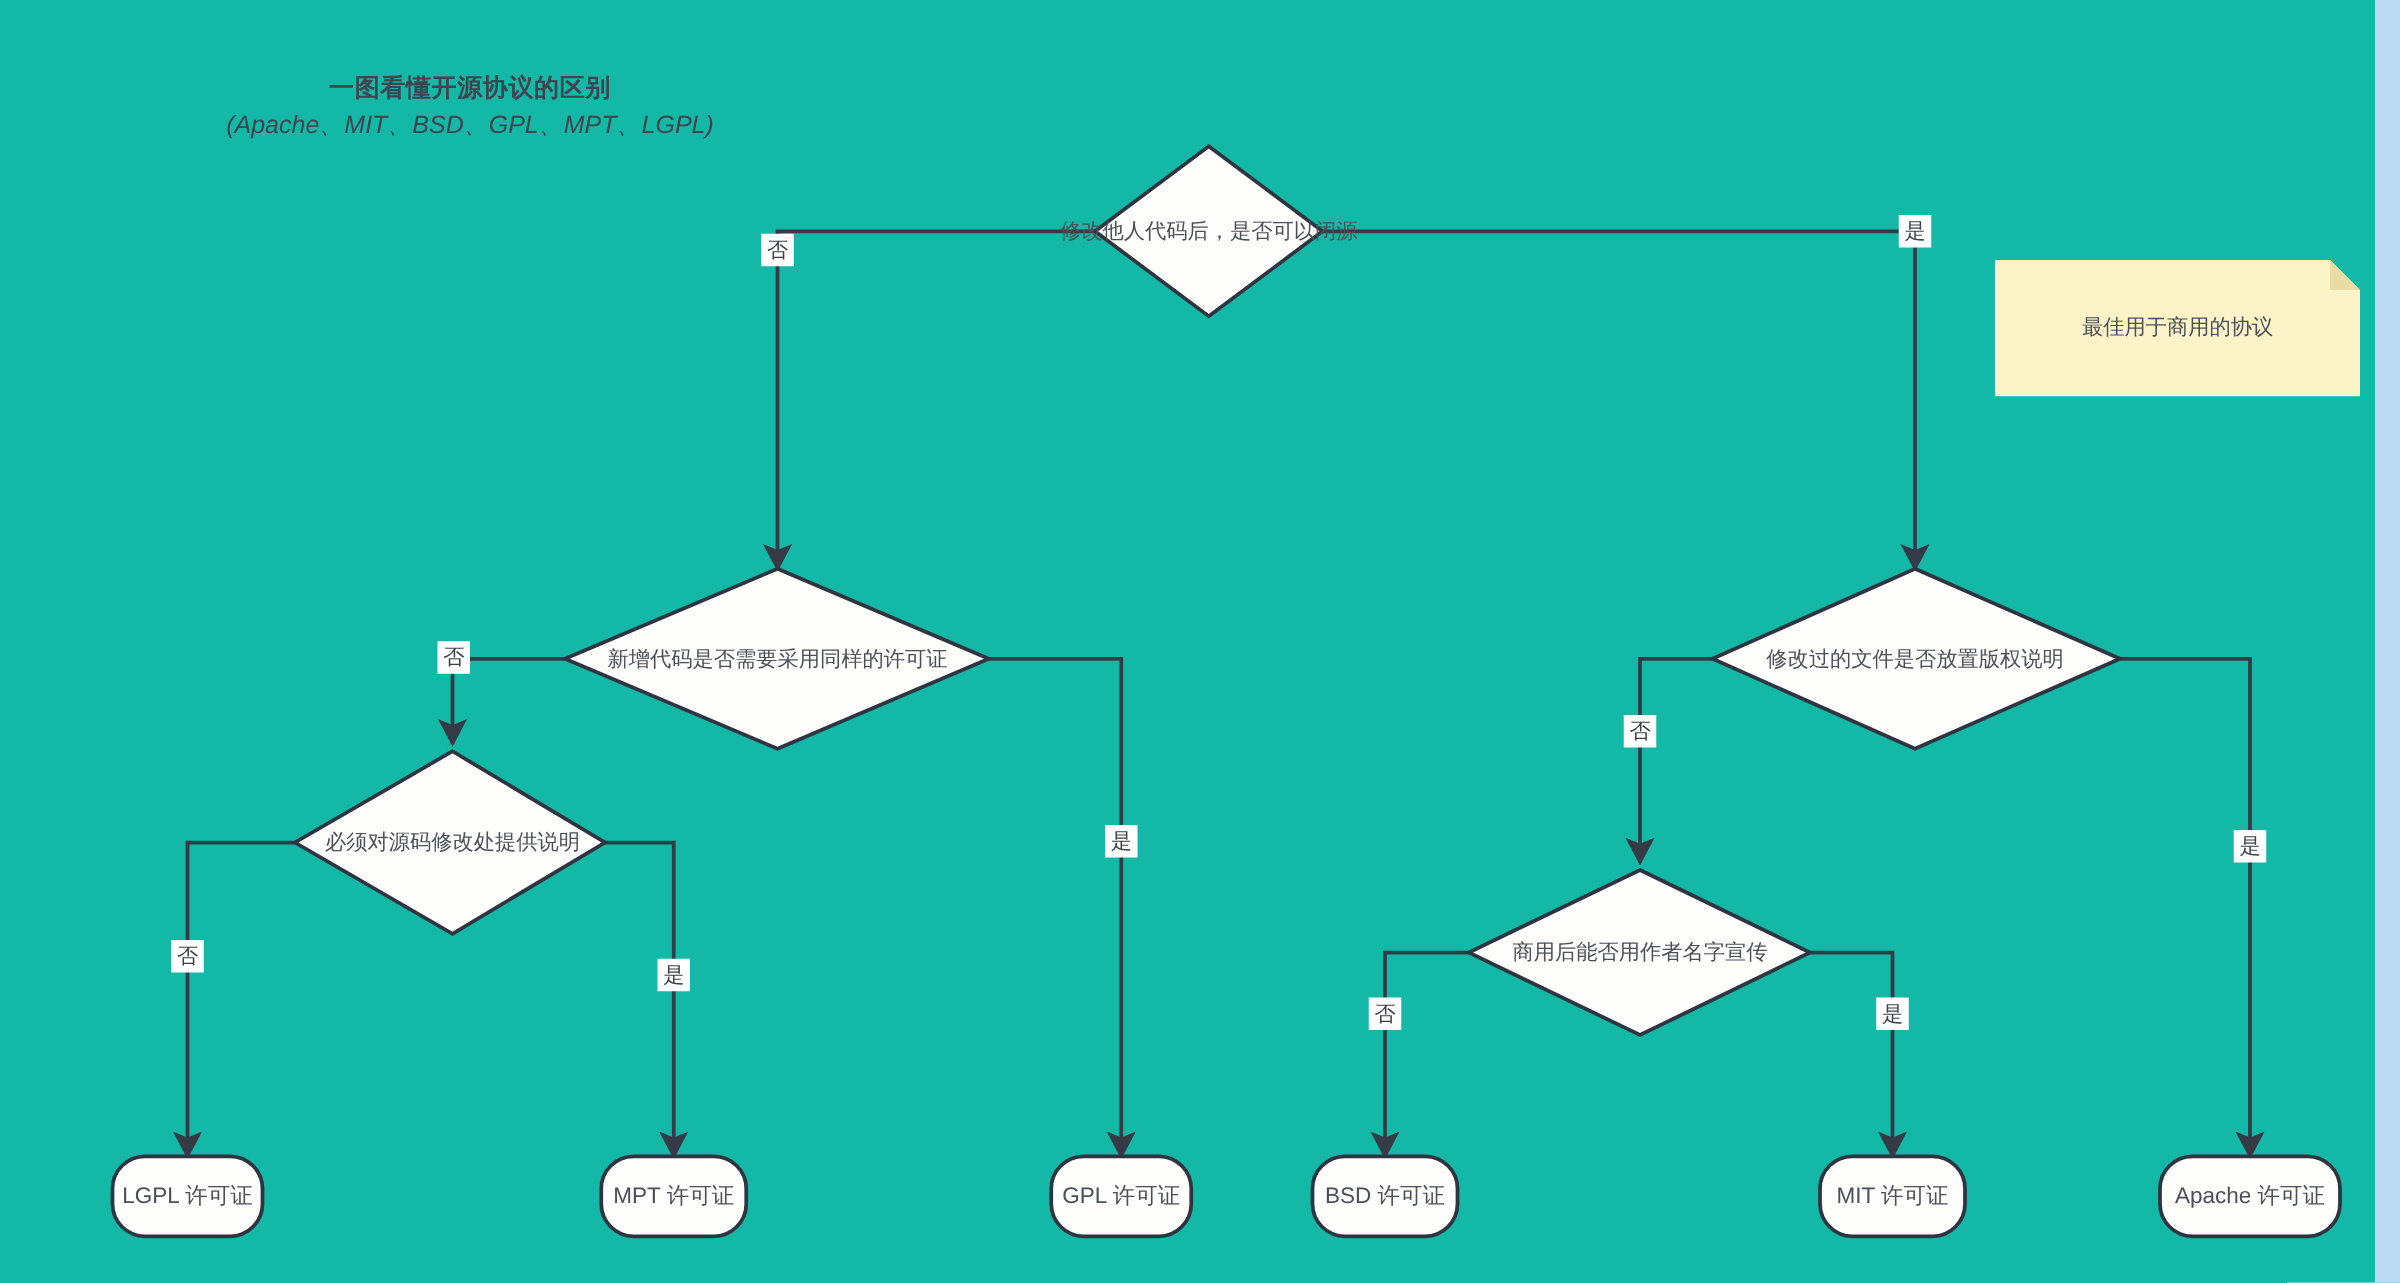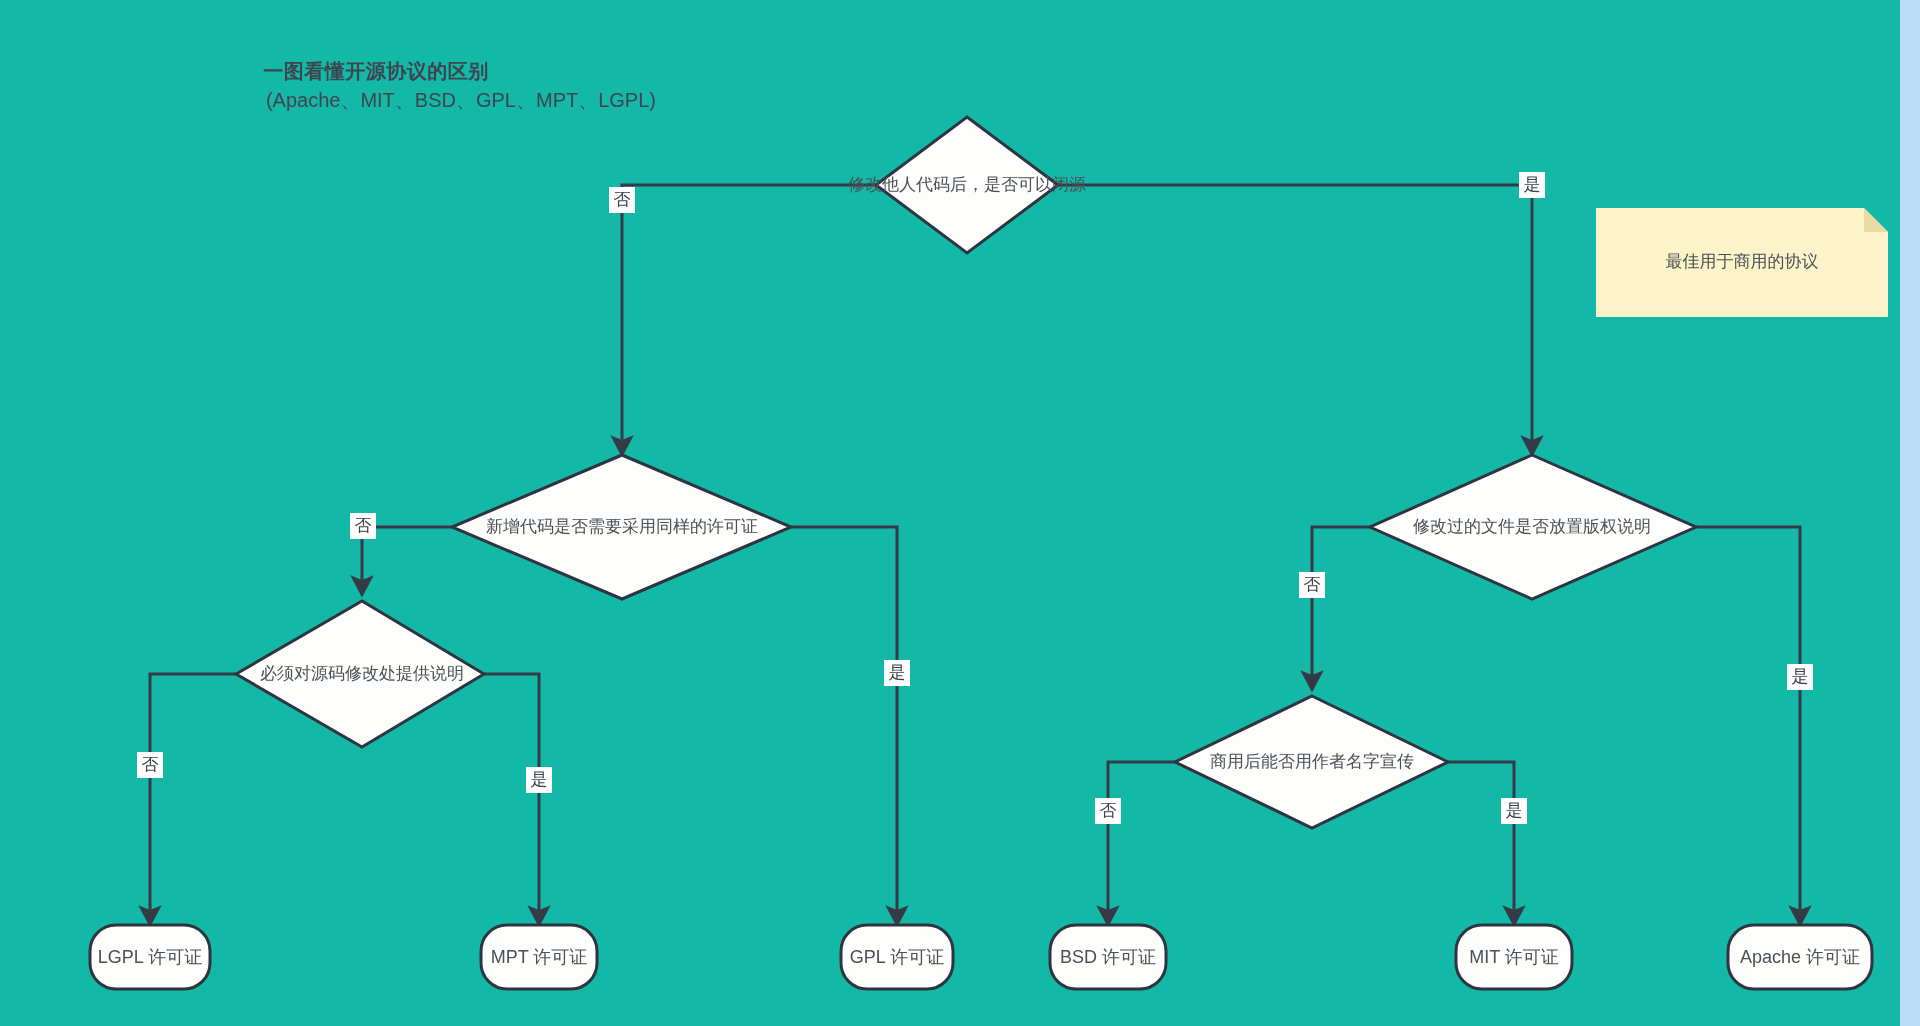--- a/index.html
+++ b/index.html
@@ -26,23 +26,24 @@
     font-weight: bold;
     color: #3f4450;
     text-align: center;
     letter-spacing: 0.5px;
     line-height: 1.35;
   }
   .title-line2 {
     font-size: 20px;
     font-weight: normal;
     color: #3f4450;
-    text-align: right;
+    text-align: center;
     line-height: 1.35;
     margin-top: 2px;
+    font-style: italic;
   }
   svg.flow {
     position: absolute;
     left: 0;
     top: 0;
     width: 1920px;
     height: 1026px;
   }
   .edge {
     fill: none;

